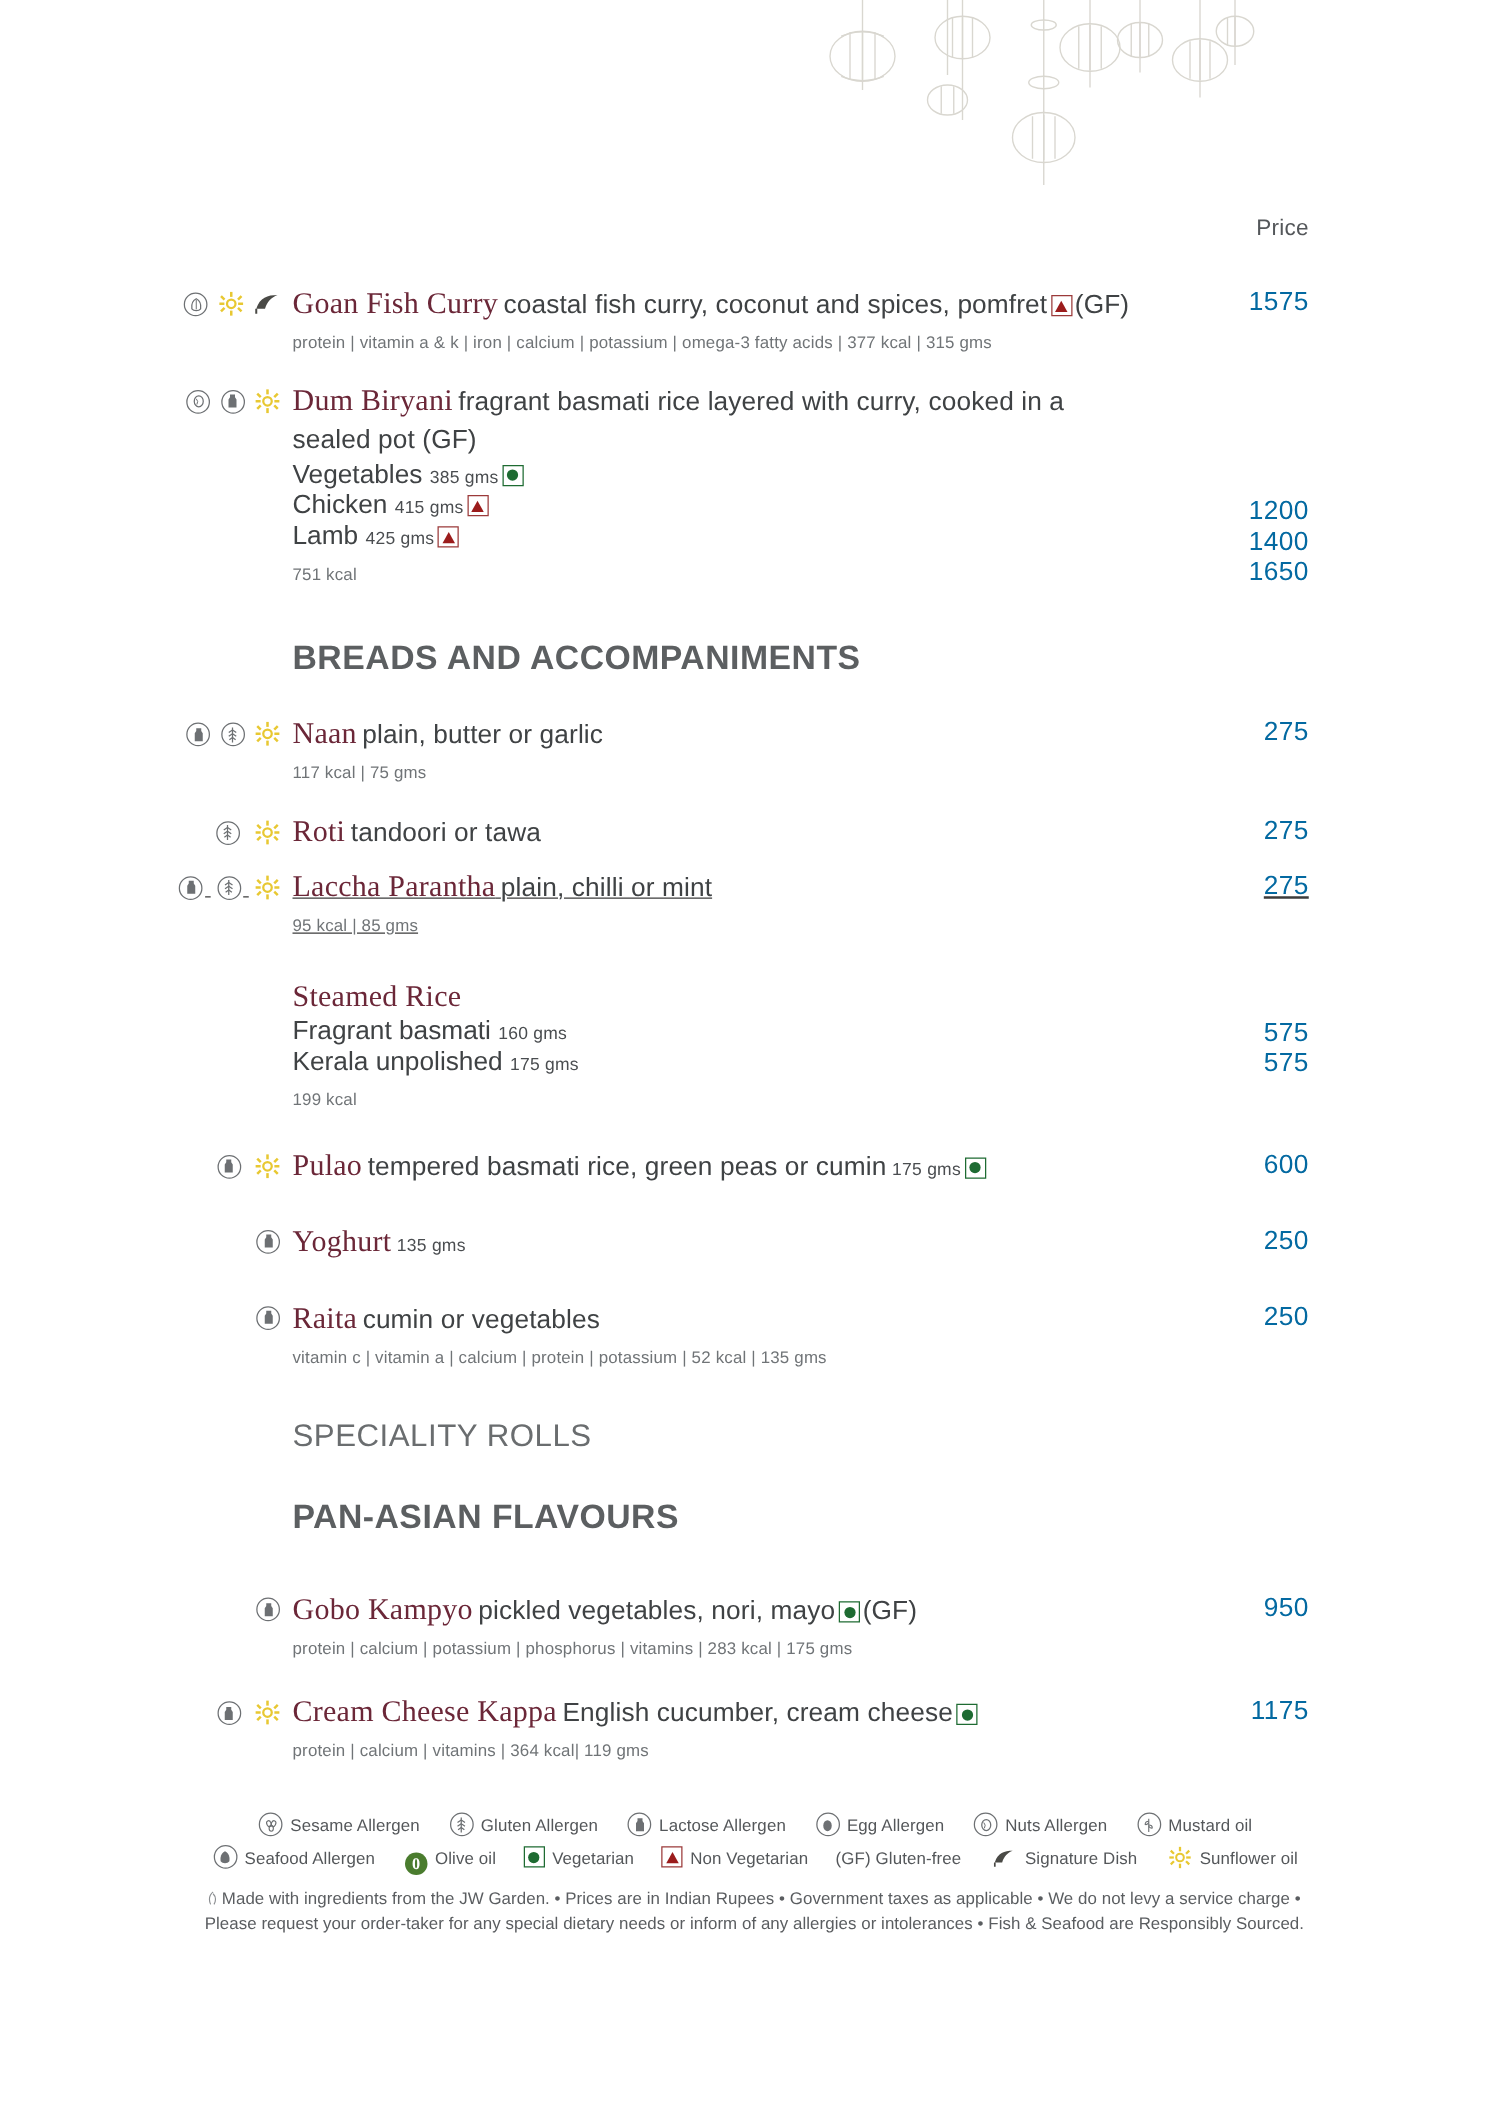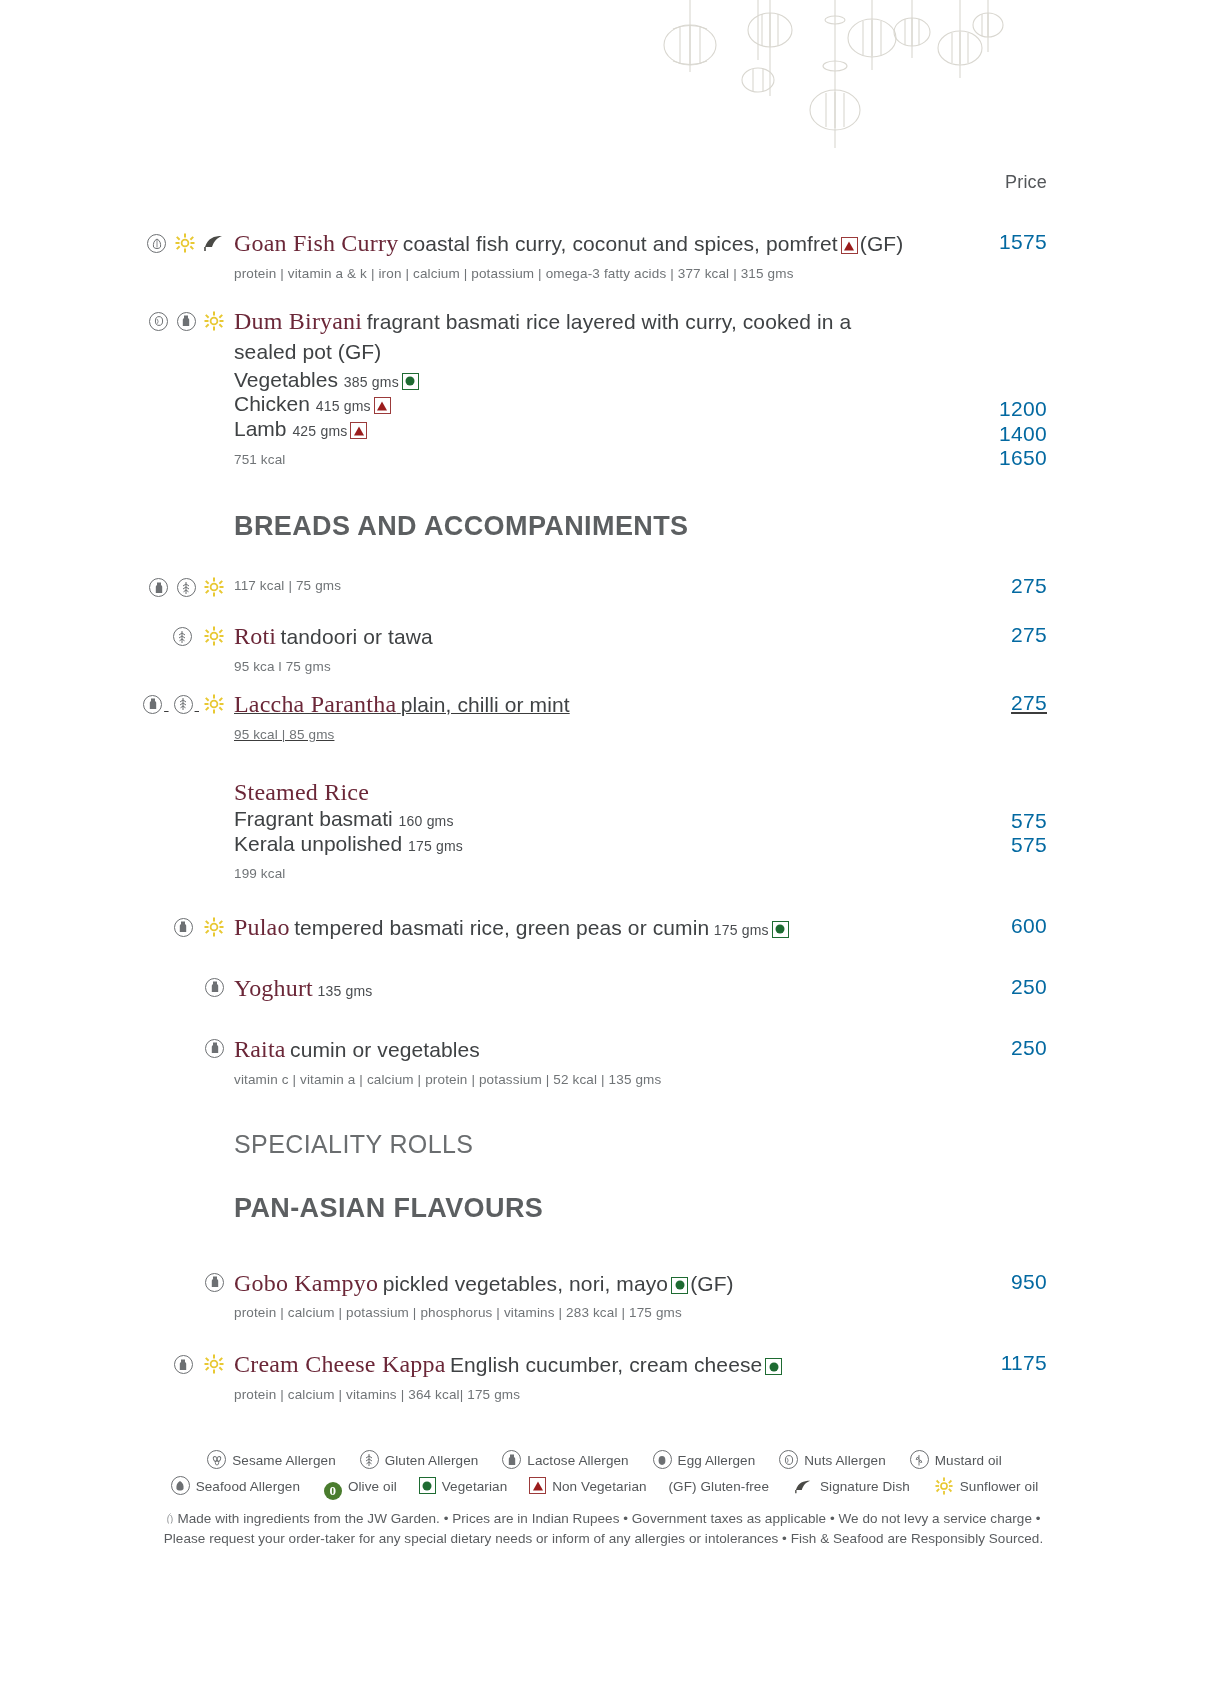--- a/index.html
+++ b/index.html
@@ -453,20 +453,24 @@
                   <rect x="15.5" y="9" width="4" height="2"></rect>
                 <rect x="2.2" y="3.3" width="2" height="4" transform="rotate(-45 3.2 5.3)"></rect>
                 <rect x="15.8" y="12.7" width="2" height="4" transform="rotate(-45 16.8 14.7)"></rect>
                 <rect x="15.8" y="3.3" width="2" height="4" transform="rotate(45 16.8 5.3)"></rect>
                 <rect x="2.2" y="12.7" width="2" height="4" transform="rotate(45 3.2 14.7)"></rect>
               </g>
             </svg>
           </span>
         </div>
         <div class="body">
+          <div class="line1">
+            <span class="dish">Naan</span>
+            <span class="desc">plain, butter or garlic</span>
+          </div>
           <div class="nutri">117 kcal  | 75 gms</div>
         </div>
         <div class="price">275</div>
       </div>
     </div>
 
     <div class="row" style="margin-bottom:12px;">
       <div class="row-inner">
         <div class="icons">
           <span class="alg">
@@ -489,21 +493,20 @@
                 <rect x="2.2" y="12.7" width="2" height="4" transform="rotate(45 3.2 14.7)"></rect>
               </g>
             </svg>
           </span>
         </div>
         <div class="body">
           <div class="line1">
             <span class="dish">Roti</span>
             <span class="desc">tandoori or tawa</span>
           </div>
-          <div class="nutri">95 kca l 75 gms</div>
         </div>
         <div class="price">275</div>
       </div>
     </div>
 
     <div class="row" style="margin-bottom:33px;text-decoration:underline;">
       <div class="row-inner">
         <div class="icons">
           <span class="alg">
             <svg width="12" height="13" viewBox="0 0 12 13">
@@ -694,21 +697,21 @@
                 <rect x="2.2" y="12.7" width="2" height="4" transform="rotate(45 3.2 14.7)"></rect>
               </g>
             </svg>
           </span>
         </div>
         <div class="body">
           <div class="line1">
             <span class="dish">Cream Cheese Kappa</span>
             <span class="desc">English cucumber, cream cheese</span><span class="mark"></span>
           </div>
-          <div class="nutri">protein | calcium | vitamins | 364 kcal| 175 gms</div>
+          <div class="nutri">protein | calcium | vitamins | 364 kcal| 119 gms</div>
         </div>
         <div class="price">1175</div>
       </div>
     </div>
 
   </div>
 
   <div class="legend">
     <div class="legend-row">
       <span class="legend-item">

